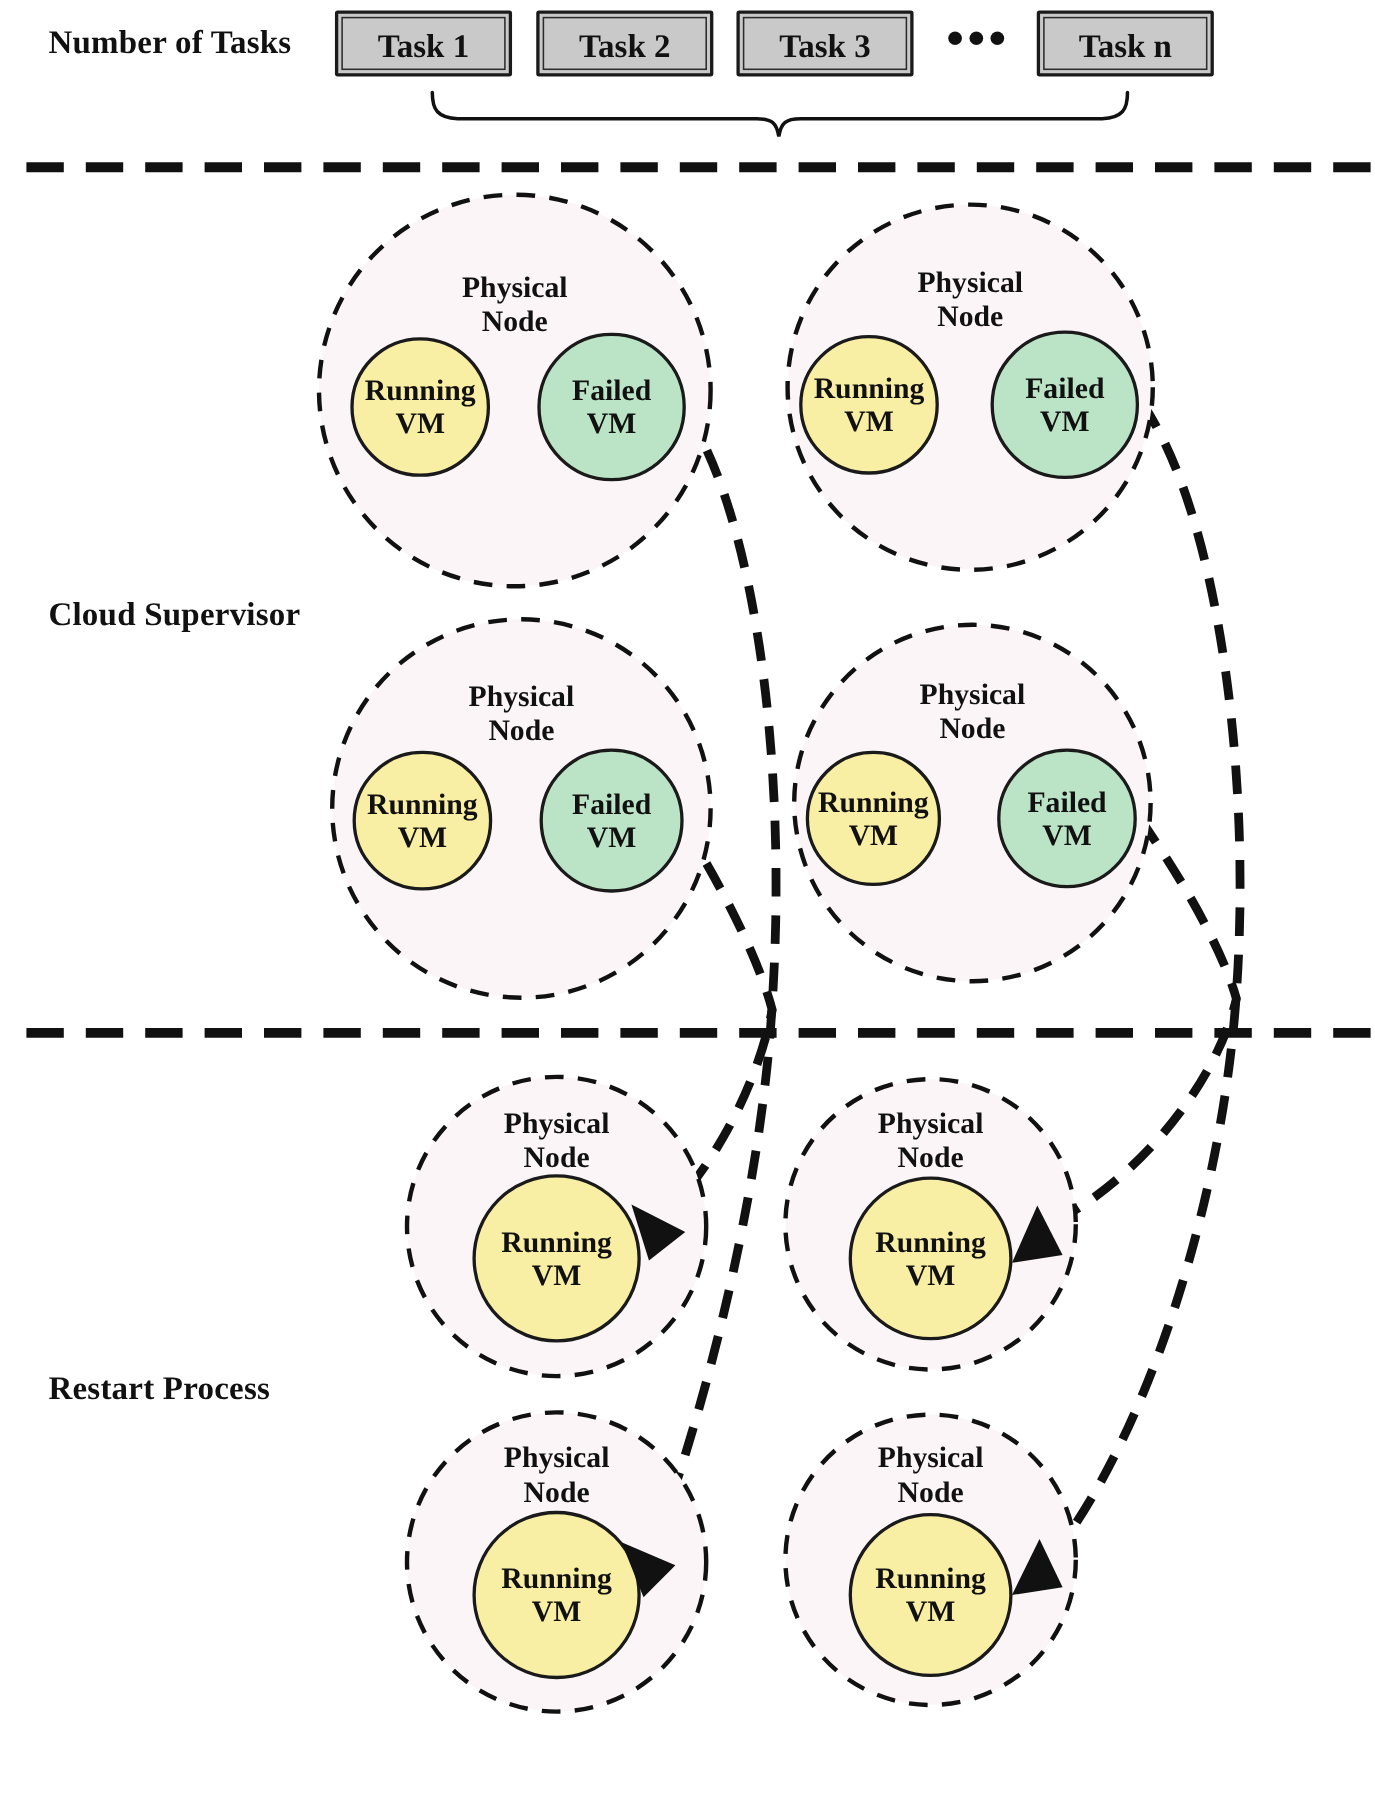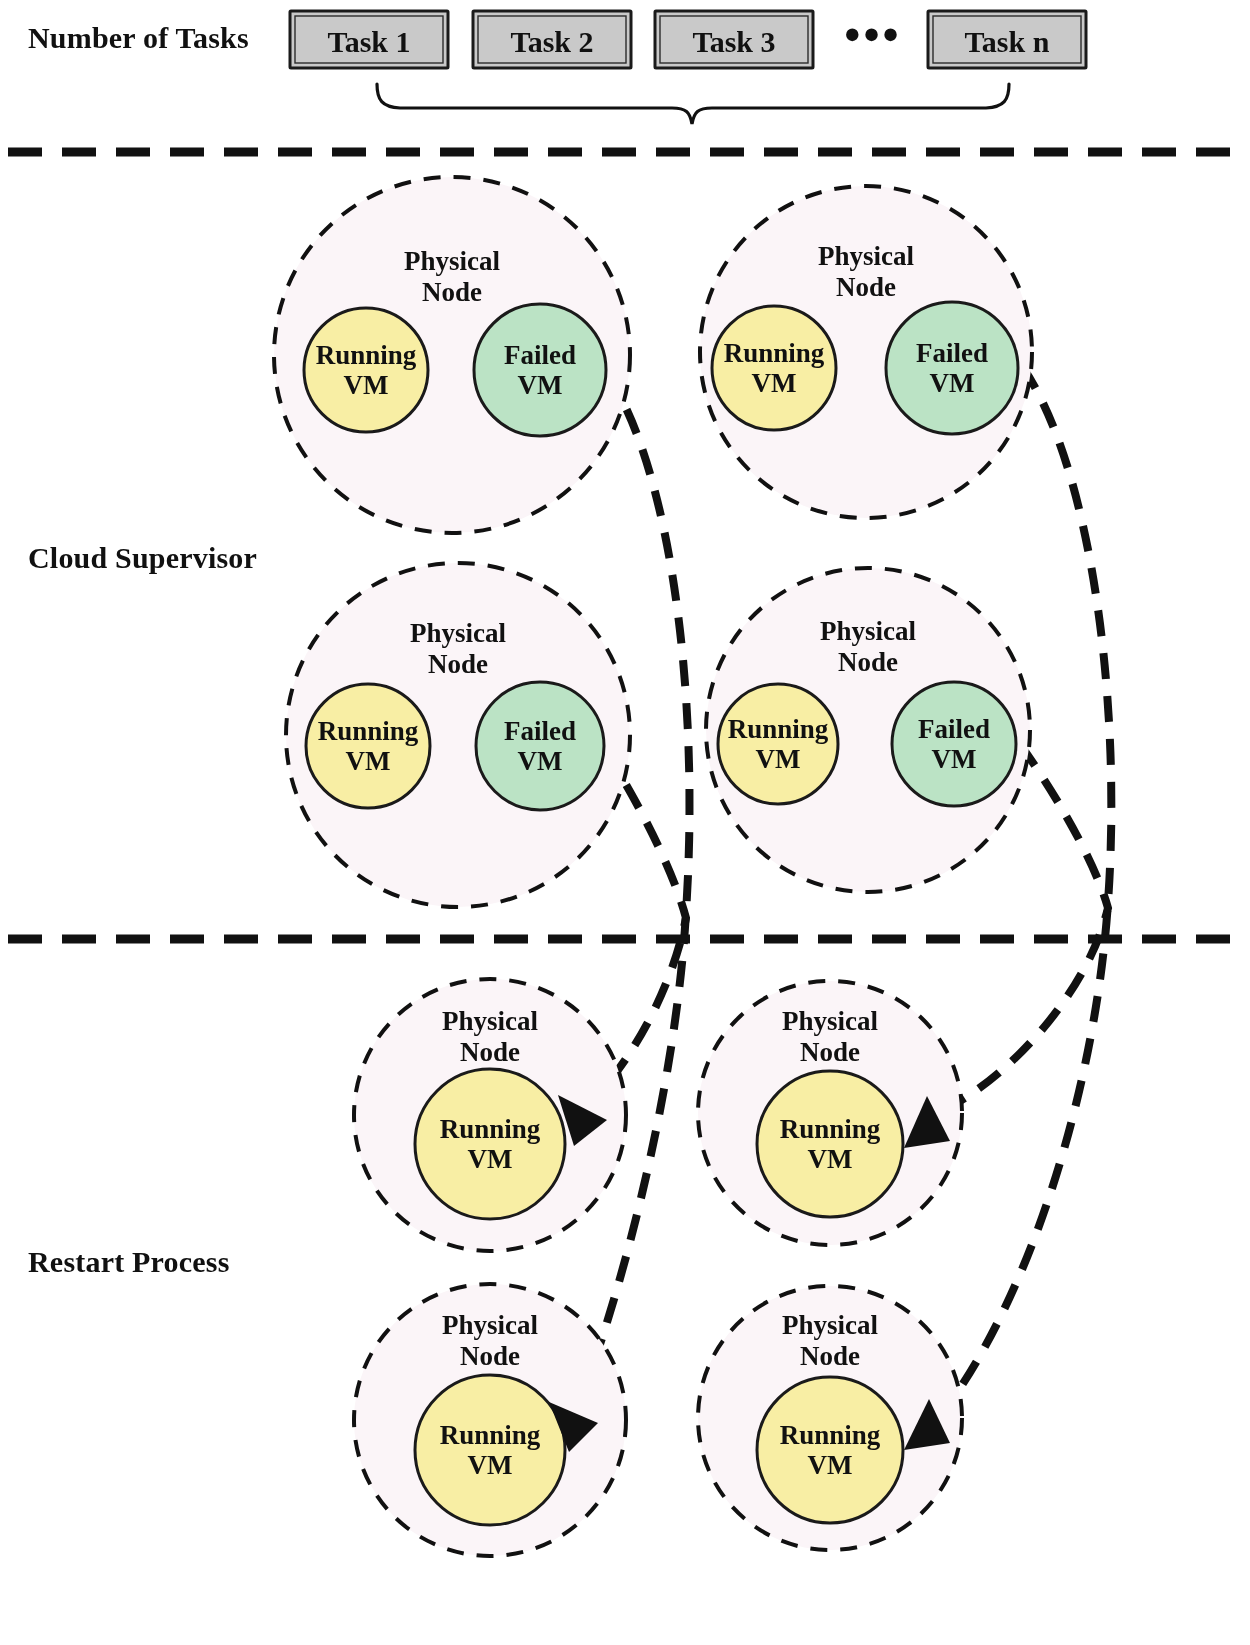--- a/index.html
+++ b/index.html
@@ -10,21 +10,21 @@
   }
   body {
     width: 1250px;
     height: 1645px;
     font-family: "Liberation Serif", "DejaVu Serif", serif;
     position: relative;
     overflow: hidden;
   }
   #diagram-root {
     position: absolute;
-    left: 0;
+    left: 16px;
     top: 0;
     width: 1170px;
     height: 1645px;
   }
   svg.canvas {
     display: block;
     width: 1250px;
     height: 1645px;
   }
   text {

